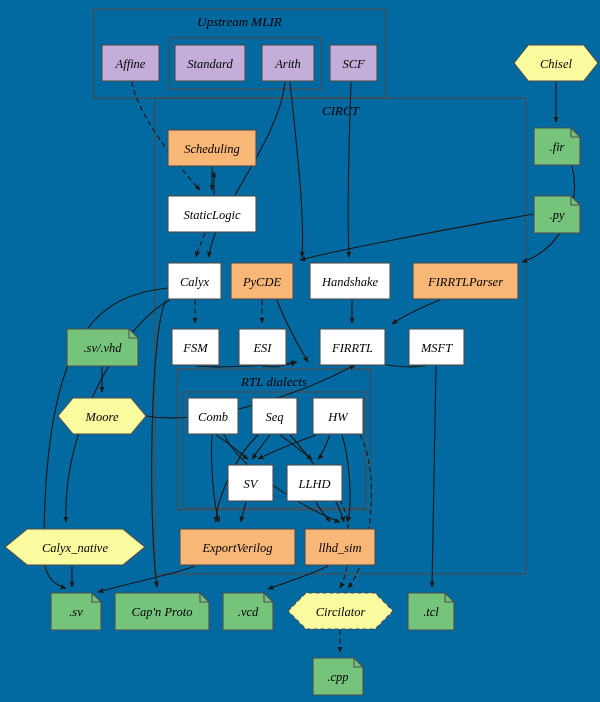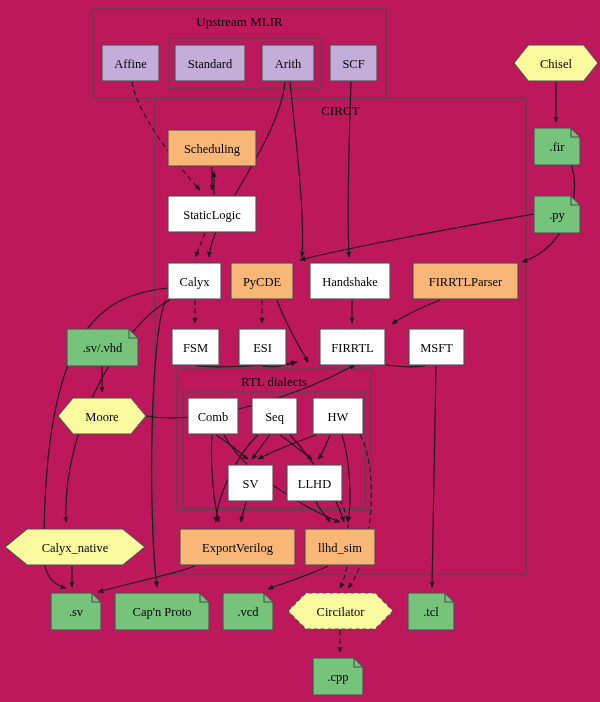--- a/index.html
+++ b/index.html
@@ -1,17 +1,17 @@
 <!DOCTYPE html>
 <html><head>
 <meta charset="utf-8">
 <style>
   html,body{margin:0;padding:0;background:#ffffff;}
-  #stage{position:relative;width:600px;height:702px;background:#be185d;
-         font-family:"Liberation Serif", serif;overflow:hidden;}
+  #stage{position:relative;width:600px;height:702px;background:#0369a1;
+         font-family:"Liberation Serif", serif;overflow:hidden;font-style:italic;}
   svg{display:block;}
   text{font-family:"Liberation Serif", serif;fill:#000000;}
   .cluster-label{font-size:13px;}
   .node-label{font-size:12.5px;}
 </style>
 </head>
 <body>
 
 <div id="stage">
   <svg id="svgroot" width="600" height="702" viewBox="0 0 600 702">

